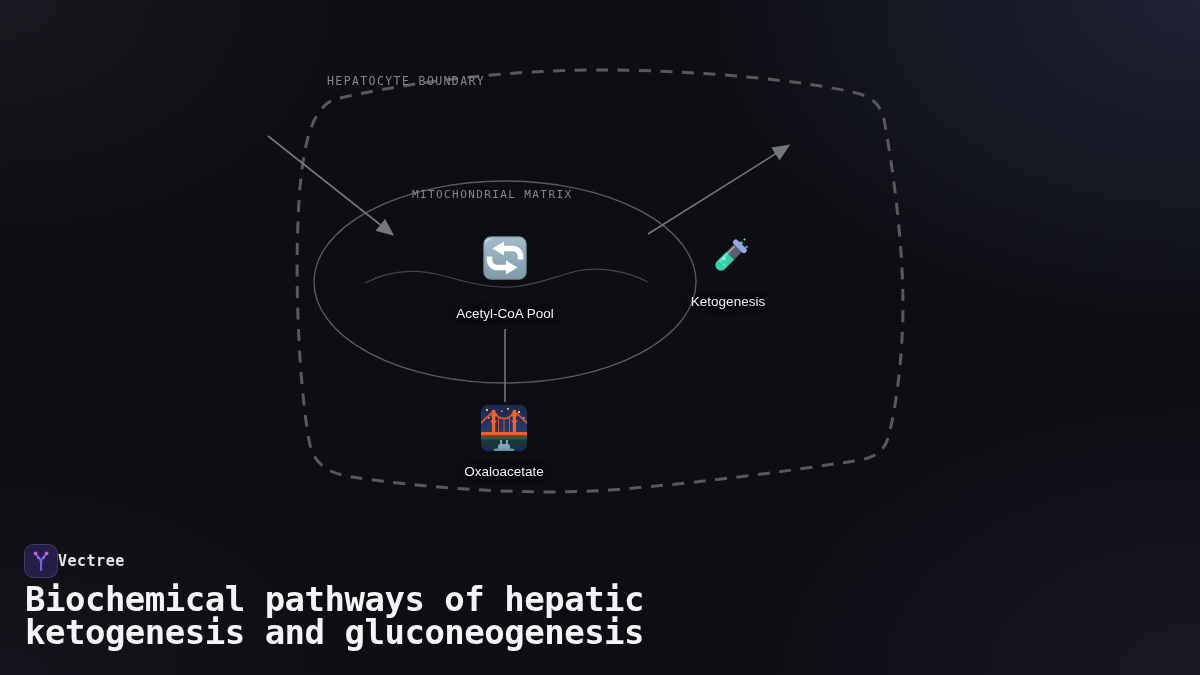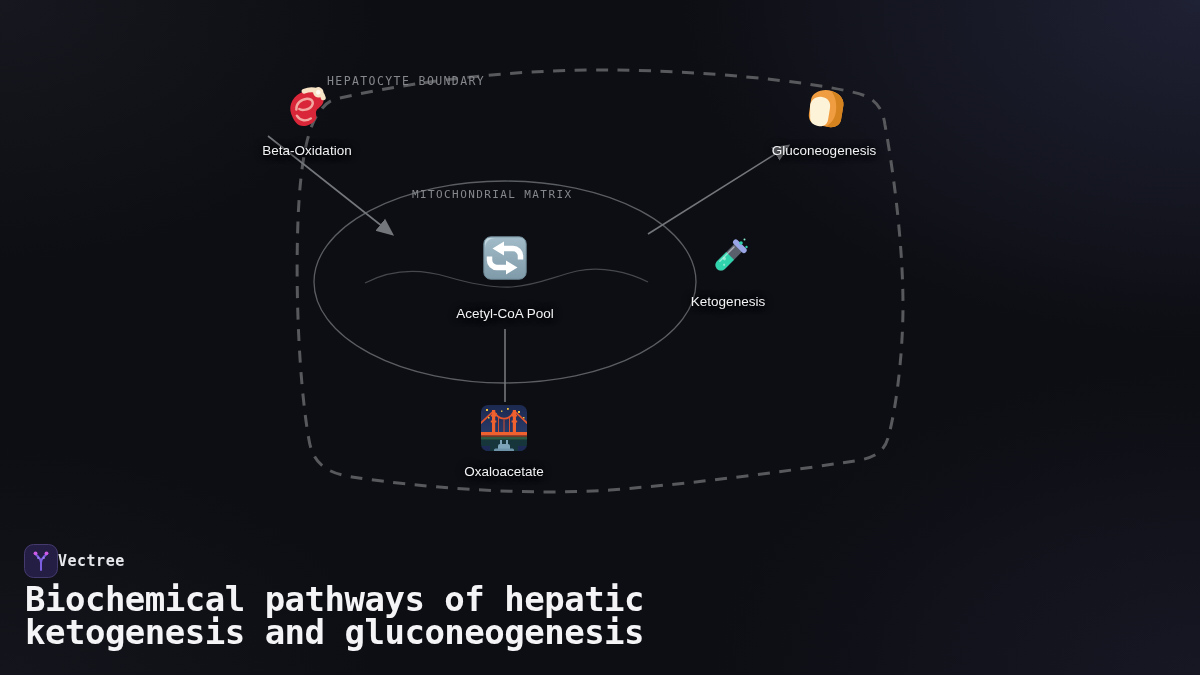--- a/index.html
+++ b/index.html
@@ -76,42 +76,21 @@
     <path d="M 268 136 L 392 234" fill="none" stroke="#73767a" stroke-width="1.6" marker-end="url(#arrow)"></path>
 
     <path d="M 648 234 L 788 146" fill="none" stroke="#73767a" stroke-width="1.6" marker-end="url(#arrow)"></path>
 
     <path d="M 505 329 L 505 402" fill="none" stroke="#73767a" stroke-width="1.6"></path>
   </svg>
 
   <div class="container-label" style="left:327px;top:74px;">HEPATOCYTE BOUNDARY</div>
   <div class="container-label" style="left:412px;top:188px;font-size:11px;">MITOCHONDRIAL MATRIX</div>
 
-  <div class="node" style="left:227px;top:83px;">
-    <svg class="node-icon" width="48" height="48" viewBox="0 0 48 48">
-      <g transform="rotate(-14 24 24)">
-        <path d="M7 27 C6 17 14 9 25 8 C35 7 42 12 42 19 C42 24 39 26 35 28 C32 29 31 31 31 34 C31 39 25 42 19 42 C11 42 8 36 7 27 Z" fill="#d92638"></path>
-        <path d="M25 8 C35 7 42 12 42 19" stroke="#f7e3c6" stroke-width="5" fill="none" stroke-linecap="round"></path>
-        <circle cx="38.5" cy="12.5" r="5.2" fill="#f7e3c6"></circle>
-        <circle cx="38.5" cy="12.5" r="2.3" fill="#fffaf0"></circle>
-        <path d="M13 24 C14 18 20 15 26 16 C31 17 32 21 29 24 C26 27 18 27 16 24" fill="none" stroke="#f2a8a0" stroke-width="2.4" stroke-linecap="round"></path>
-        <path d="M12 30 C14 36 20 38 25 36" fill="none" stroke="#f2a8a0" stroke-width="2.4" stroke-linecap="round"></path>
-      </g>
-    </svg>
-    <div class="node-label">Beta-Oxidation</div>
-  </div>
 
-  <div class="node" style="left:744px;top:83px;">
-    <svg class="node-icon" width="48" height="48" viewBox="0 0 48 48">
-      <path d="M11 17 C12 9 23 5 32 8 C41 11 45 17 43 25 L41 37 C40 42 35 45 29 44 L17 42 C11 41 8 36 9 30 Z" fill="#ef9d40"></path>
-      <path d="M31 8 C41 11 45 17 43 25 L41 37 C40 42 35 45 29 44 L25.5 43.4 C31 41 35 36 36 28 C37 20 35 12 31 8 Z" fill="#d5831f"></path>
-      <path d="M10 24 C10 17 16 13 22 14 C28 15 31 19 30 25 L28 37 C27 42 23 44 18 43 C13 42 9.5 39 10.2 33 Z" fill="#fdf3d8"></path>
-    </svg>
-    <div class="node-label">Gluconeogenesis</div>
-  </div>
 
   <div class="node" style="left:425px;top:236px;gap:12px;">
     <svg class="node-icon" width="44" height="44" viewBox="0 0 44 44">
       <defs>
         <linearGradient id="cg" x1="0" y1="0" x2="0" y2="1">
           <stop offset="0" stop-color="#a3bcc9"></stop>
             <stop offset="1" stop-color="#7f9aa9"></stop>
         </linearGradient>
       </defs>
       <rect x="0.8" y="0.8" width="42.4" height="42.4" rx="7" fill="url(#cg)" stroke="#6e8896" stroke-width="1"></rect>

